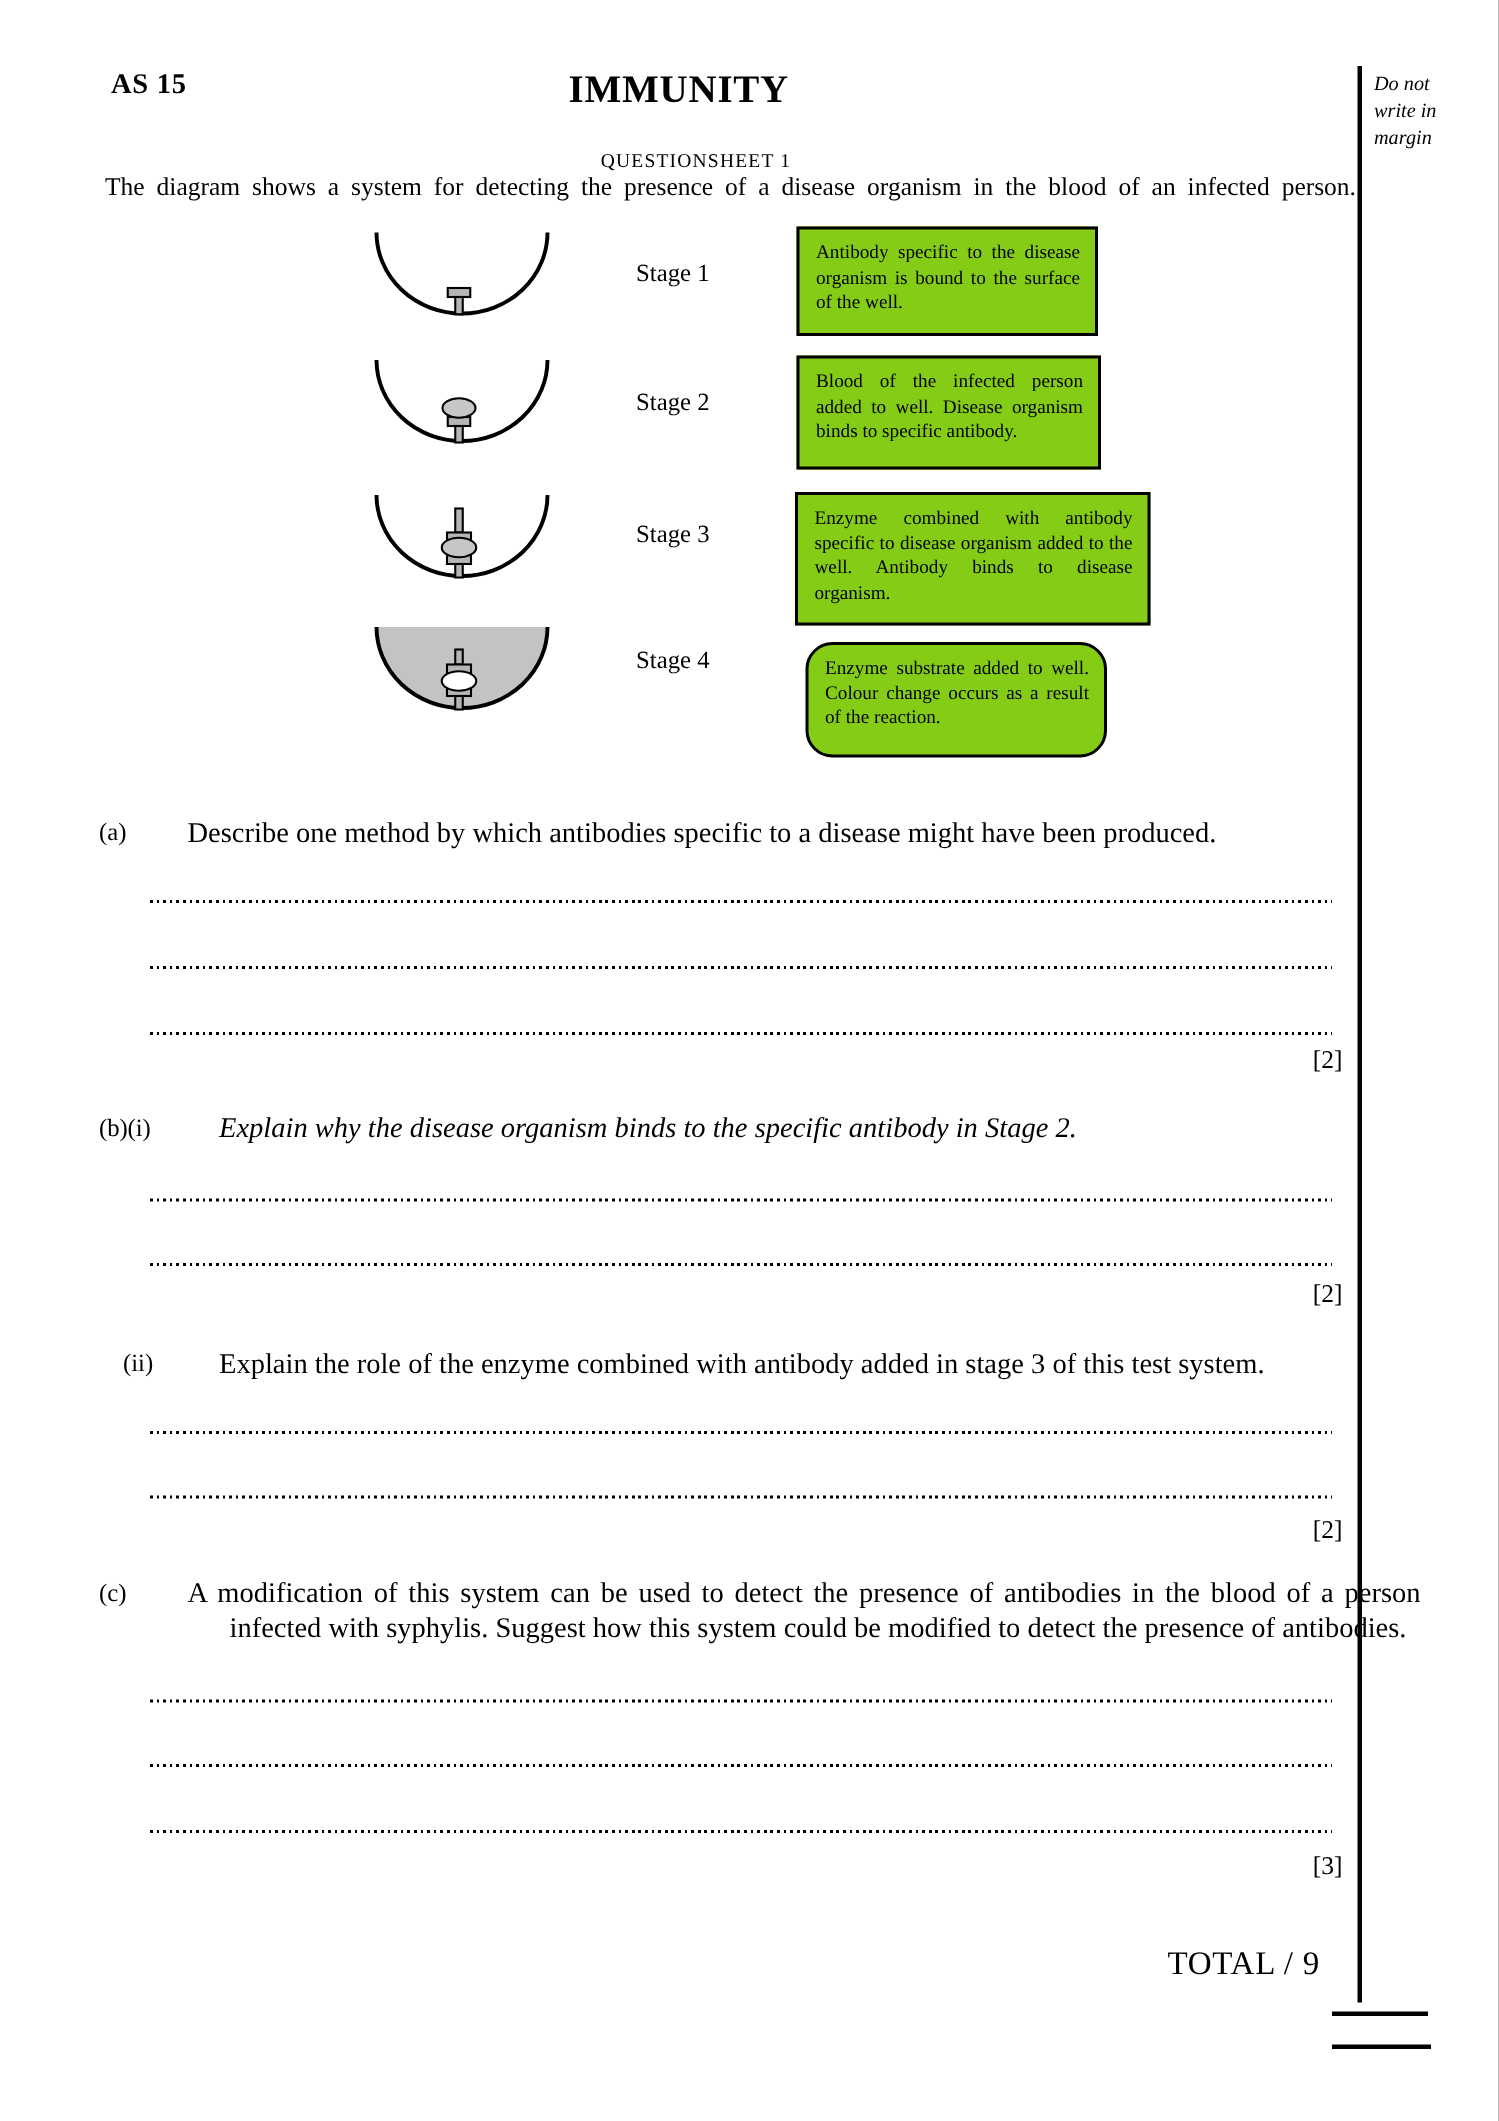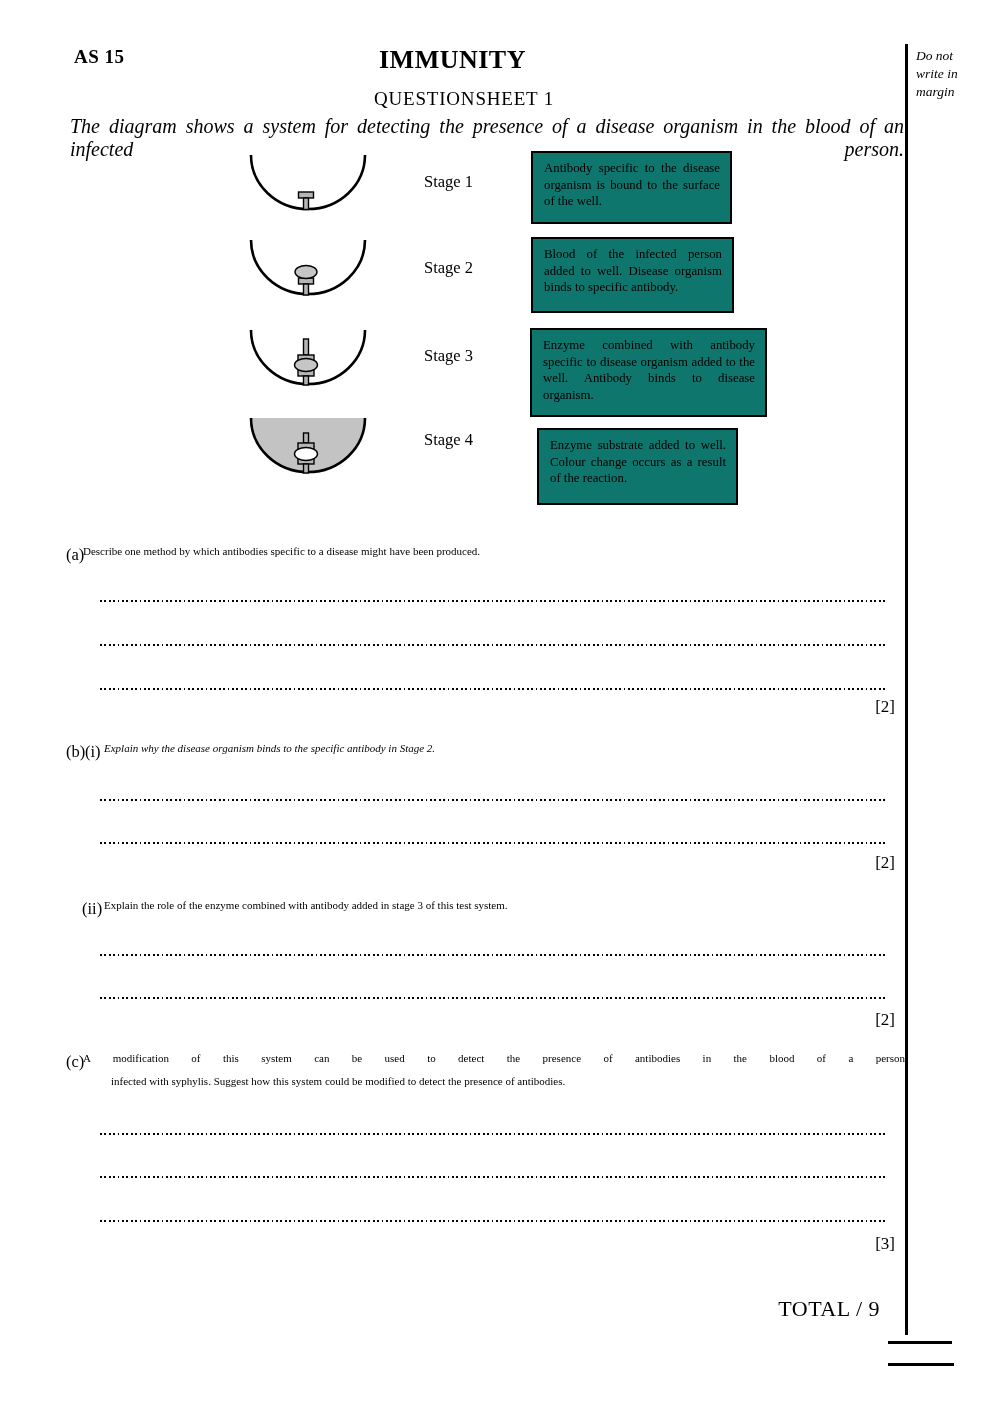--- a/index.html
+++ b/index.html
@@ -2,42 +2,42 @@
 <html><head>
 <meta charset="utf-8">
 <style>
   html,body{margin:0;padding:0;background:#888;}
   .page{position:relative;width:999px;height:1414px;background:#ffffff;margin:0 auto;
         font-family:"Liberation Serif","DejaVu Serif",serif;color:#000;overflow:hidden;}
 
   
   .code{position:absolute;left:74px;top:46px;font-size:19px;font-weight:bold;letter-spacing:.5px;}
   .title{position:absolute;left:0;top:45px;width:905px;text-align:center;font-size:26px;font-weight:bold;letter-spacing:.5px;}
-  .sheet{position:absolute;left:0;top:88px;width:928px;text-align:center;font-size:19px;letter-spacing:.8px;}
-  .intro{position:absolute;left:70px;top:115px;width:834px;font-size:20px;text-align:justify;text-align-last:justify;font-style:italic;}
+  .sheet{position:absolute;left:0;top:99px;width:928px;text-align:center;font-size:13px;letter-spacing:.8px;}
+  .intro{position:absolute;left:70px;top:115px;width:834px;font-size:17px;text-align:justify;text-align-last:justify;}
 
   .margin-rule{position:absolute;left:905px;top:44px;width:3px;height:1291px;background:#000;}
   .margin-note{position:absolute;left:916px;top:47px;width:74px;font-size:13.5px;font-style:italic;
                line-height:18px;white-space:pre-line;}
 
   
   .well{position:absolute;left:248px;}
   .well-s1{top:152px;} .well-s2{top:237px;} .well-s3{top:327px;} .well-s4{top:414px;}
   .stage-label{position:absolute;left:424px;width:70px;font-size:16.5px;}
   .stage-label-1{top:172px;} .stage-label-2{top:258px;} .stage-label-3{top:346px;} .stage-label-4{top:430px;}
-  .stage-box{position:absolute;border:2px solid #000;box-sizing:border-box;background:#0f766e;
+  .stage-box{position:absolute;border:2px solid #000;box-sizing:border-box;background:#84cc16;
              font-size:12.8px;line-height:16.5px;text-align:justify;padding:7px 10px 5px 11px;}
   .stage-box-1{left:531px;top:151px;width:201px;height:73px;}
   .stage-box-2{left:531px;top:237px;width:203px;height:76px;}
   .stage-box-3{left:530px;top:328px;width:237px;height:89px;}
-  .stage-box-4{left:537px;top:428px;width:201px;height:77px;}
+  .stage-box-4{left:537px;top:428px;width:201px;height:77px;border-radius:18px;}
 
   
   .q-label{position:absolute;font-size:16.5px;}
-  .q-text{position:absolute;font-size:11px;}
+  .q-text{position:absolute;font-size:19px;padding-left:42px;}
   .qa-label{left:66px;top:545px;} .qa-text{left:83px;top:545px;width:760px;}
   .qb-label{left:66px;top:742px;} .qbi-label{left:85px;top:742px;} .qbi-text{left:104px;top:742px;width:760px;font-style:italic;}
   .qbii-label{left:82px;top:899px;} .qbii-text{left:104px;top:899px;width:770px;}
   .qc-label{left:66px;top:1052px;}
   .qc-line1{left:83px;top:1052px;width:822px;text-align:justify;text-align-last:justify;}
   .qc-line2{left:83px;top:1075px;width:822px;margin-left:28px;}
 
   .ans-line{position:absolute;left:100px;width:788px;height:2px;
             background-image:repeating-linear-gradient(to right,#000 0 1.8px,transparent 1.8px 4.4px);}
   .l-a1{top:600px;} .l-a2{top:644px;} .l-a3{top:688px;}

